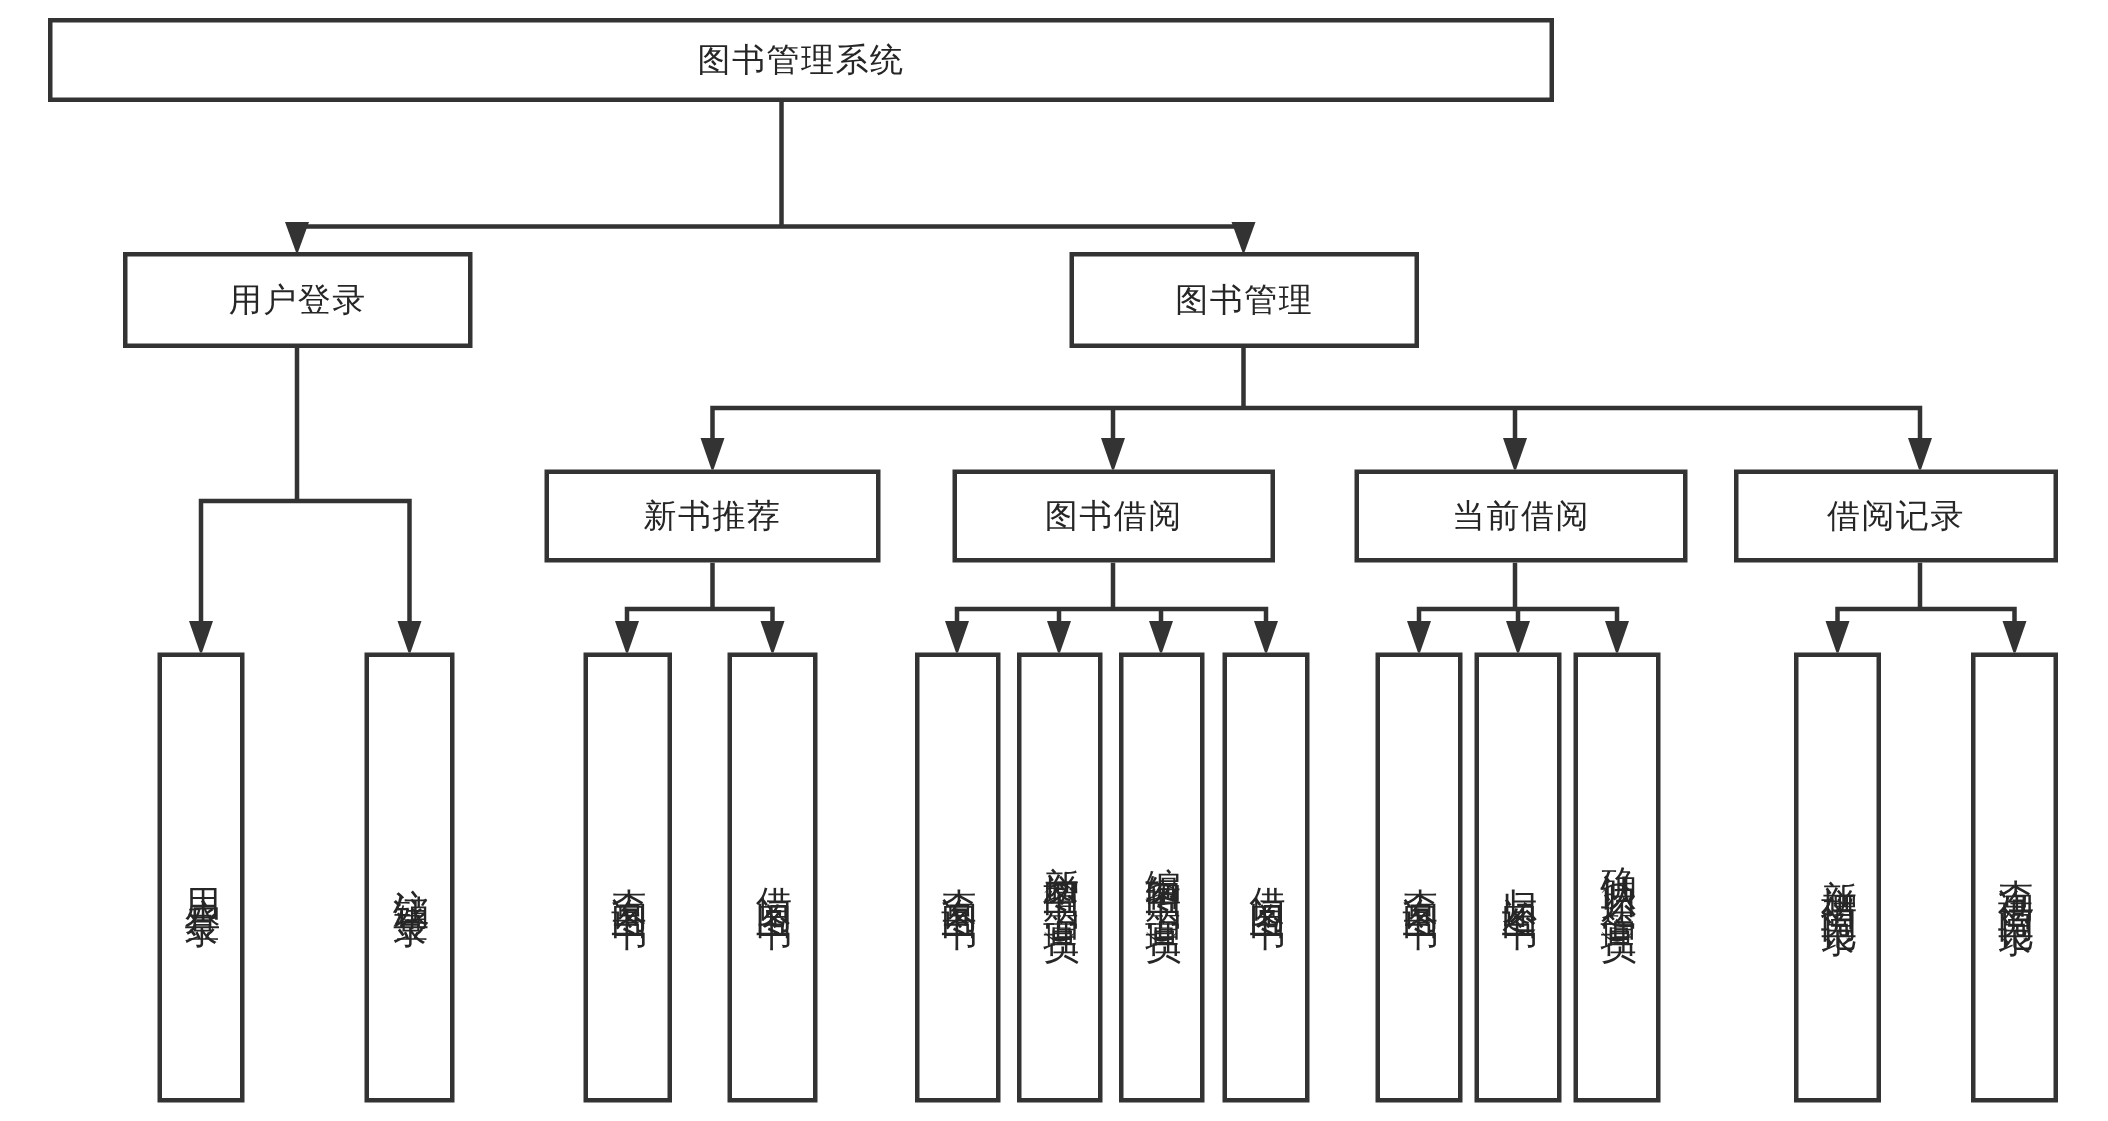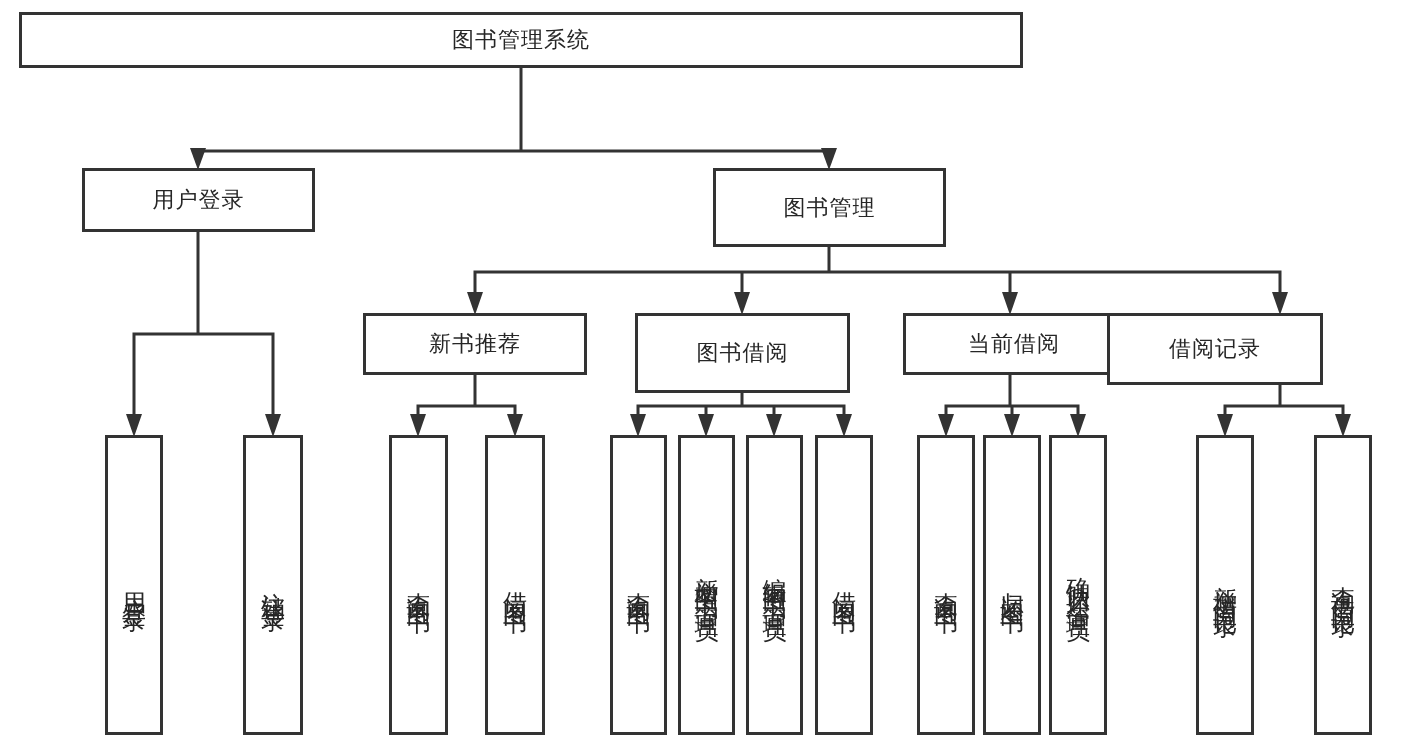--- a/index.html
+++ b/index.html
@@ -101,41 +101,41 @@
       <polygon points="1070,414 1086,414 1078,437"></polygon>
     </g>
 
     <g>
       <path d="M1280 375 V406 M1223.5 406 H1344.5 M1225 406 V430 M1343 406 V430"></path>
       <polygon points="1217,414 1233,414 1225,437"></polygon>
       <polygon points="1335,414 1351,414 1343,437"></polygon>
     </g>
   </svg>
 
-  <div class="box hbox" style="left:19px; top:12px; width:1004px; height:56px;">
+  <div class="box hbox" style="left:32px; top:12px; width:1004px; height:56px;">
     <span>图书管理系统</span>
   </div>
 
   <div class="box hbox" style="left:82px; top:168px; width:233px; height:64px;">
     <span>用户登录</span>
   </div>
-  <div class="box hbox" style="left:713px; top:168px; width:233px; height:79px;text-align:center;">
+  <div class="box hbox" style="left:713px; top:168px; width:233px; height:64px;text-align:center;">
     <span>图书管理</span>
   </div>
 
   <div class="box hbox" style="left:363px; top:313px; width:224px; height:62px;">
     <span>新书推荐</span>
   </div>
-  <div class="box hbox" style="left:635px; top:313px; width:215px; height:80px;">
+  <div class="box hbox" style="left:635px; top:313px; width:215px; height:62px;">
     <span>图书借阅</span>
   </div>
   <div class="box hbox" style="left:903px; top:313px; width:222px; height:62px;">
     <span>当前借阅</span>
   </div>
-  <div class="box hbox" style="left:1107px; top:313px; width:216px; height:72px;">
+  <div class="box hbox" style="left:1156px; top:313px; width:216px; height:62px;">
     <span>借阅记录</span>
   </div>
 
   <div class="box leaf" style="left:105px; top:435px; width:58px; height:300px;">
     <span class="vtext">用户登录</span>
   </div>
   <div class="box leaf" style="left:243px; top:435px; width:60px; height:300px;">
     <span class="vtext">注销登录</span>
   </div>
 

